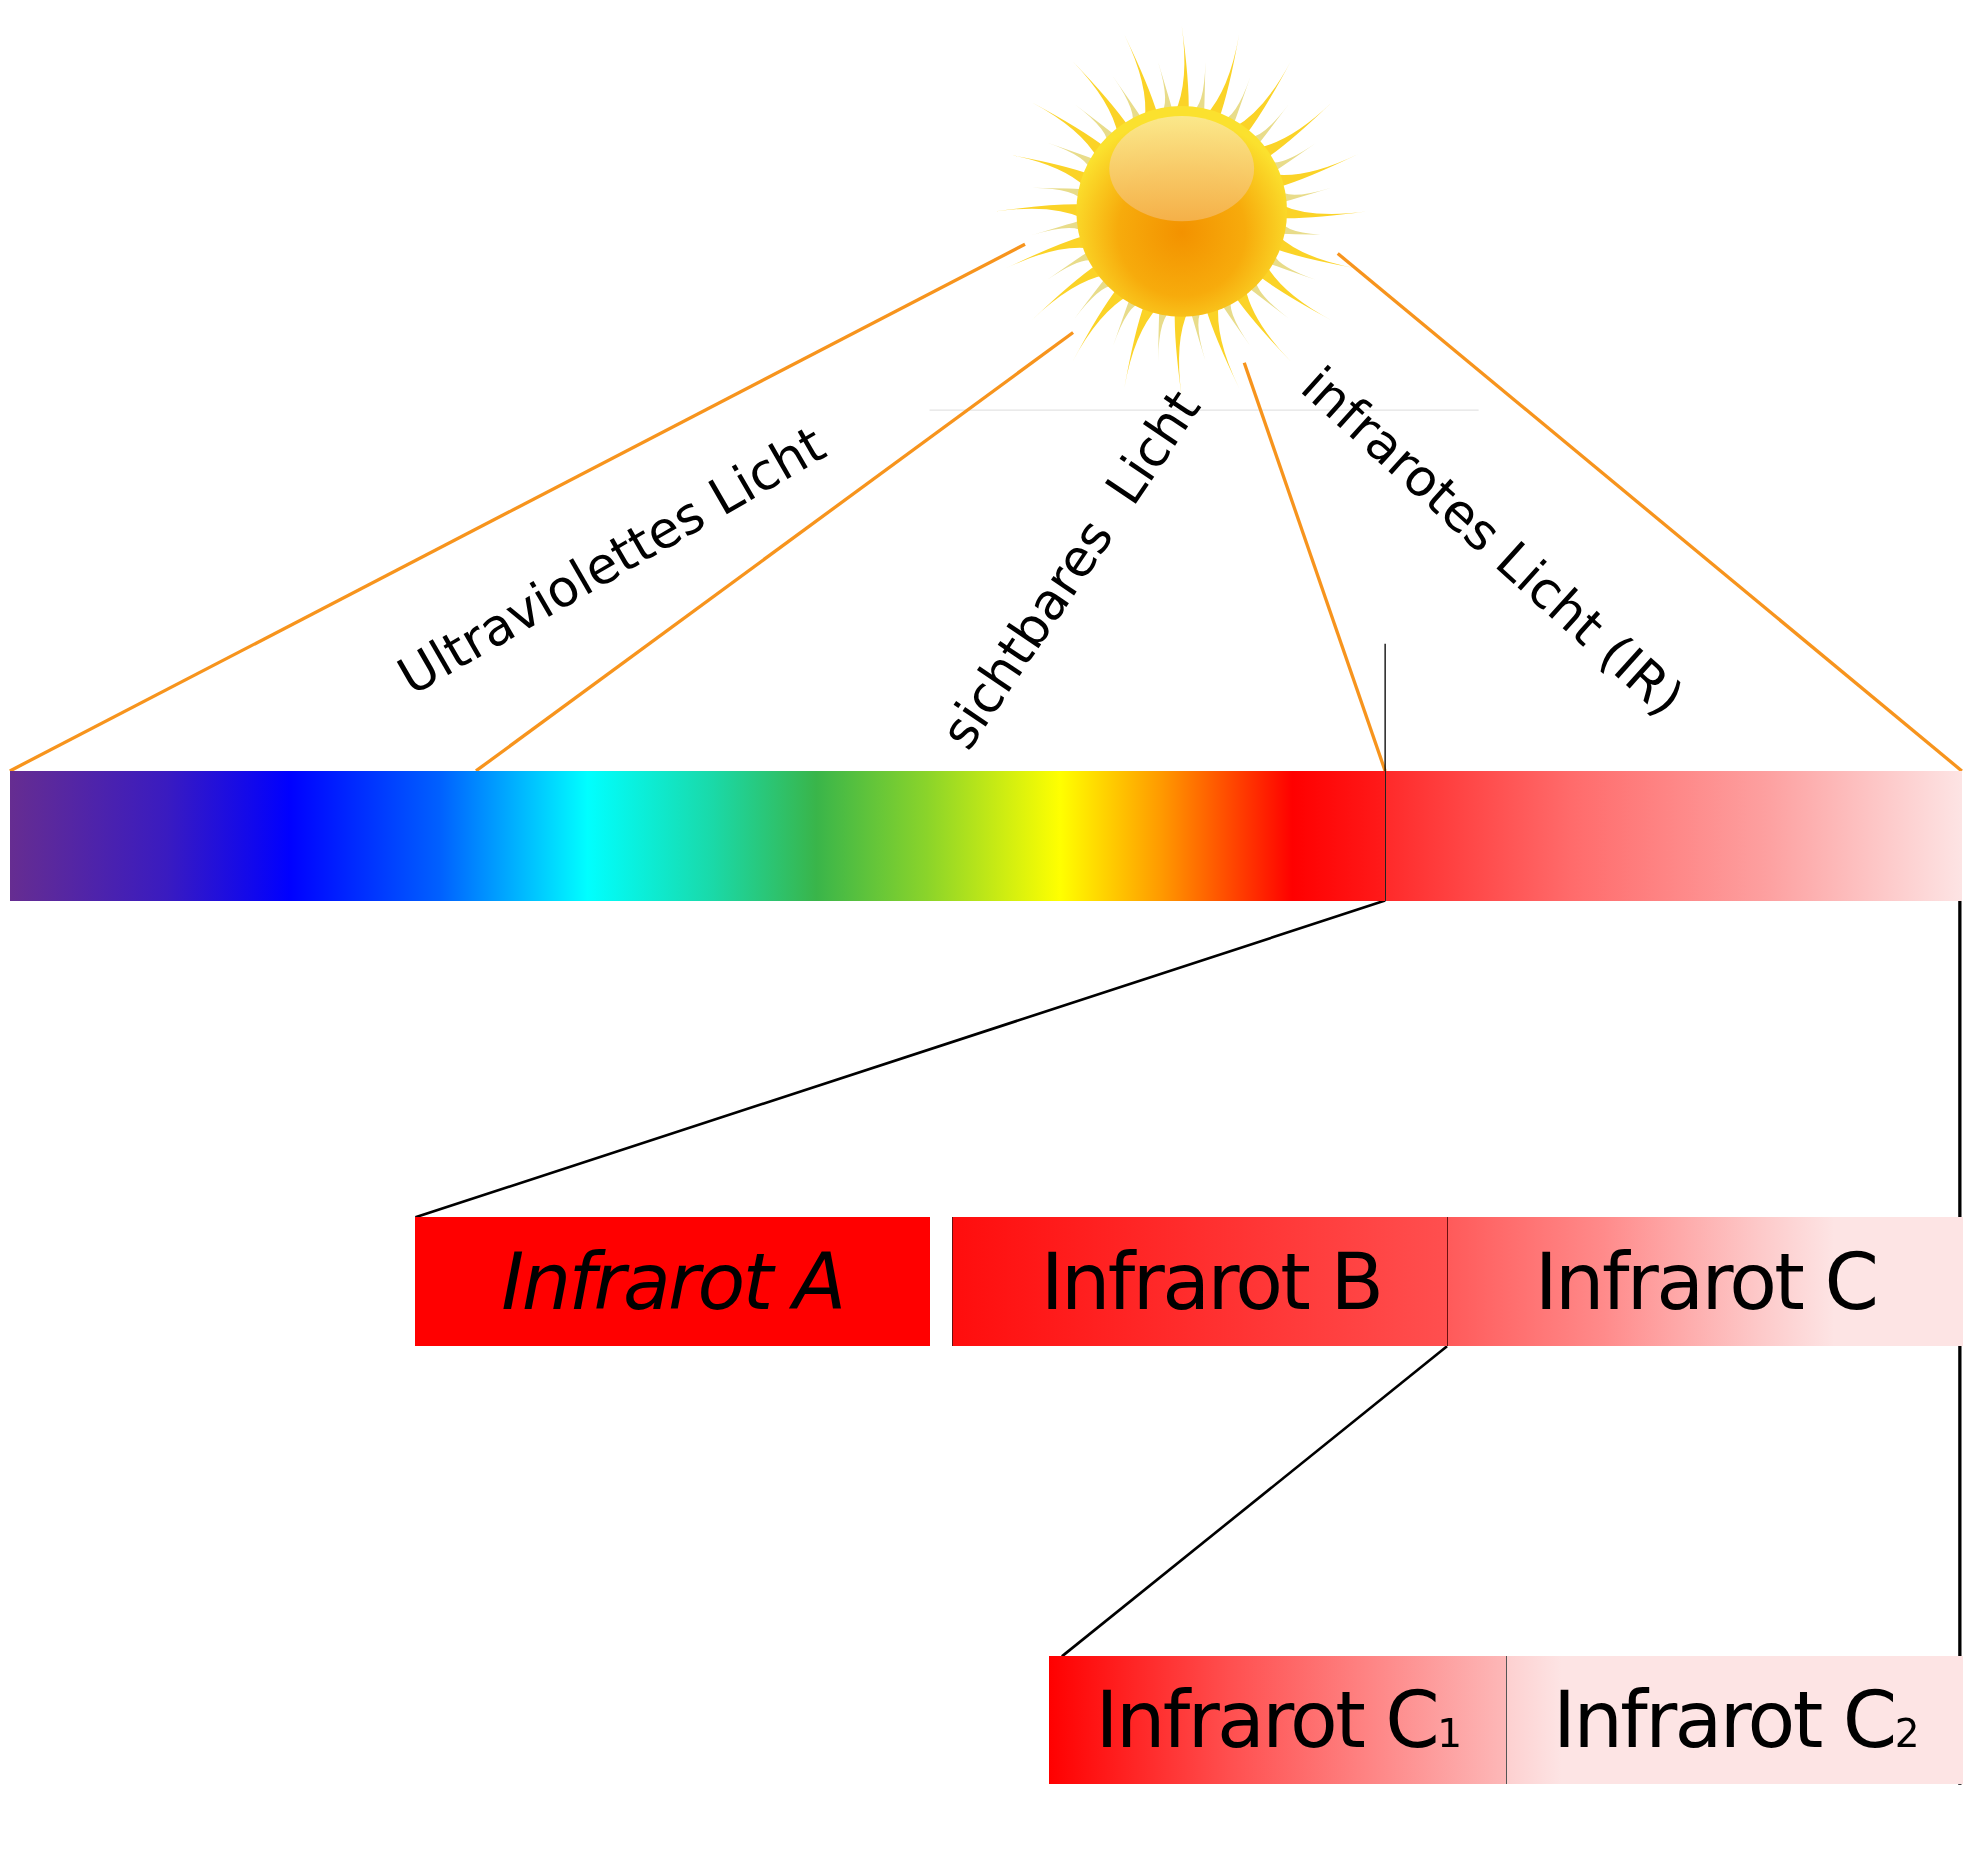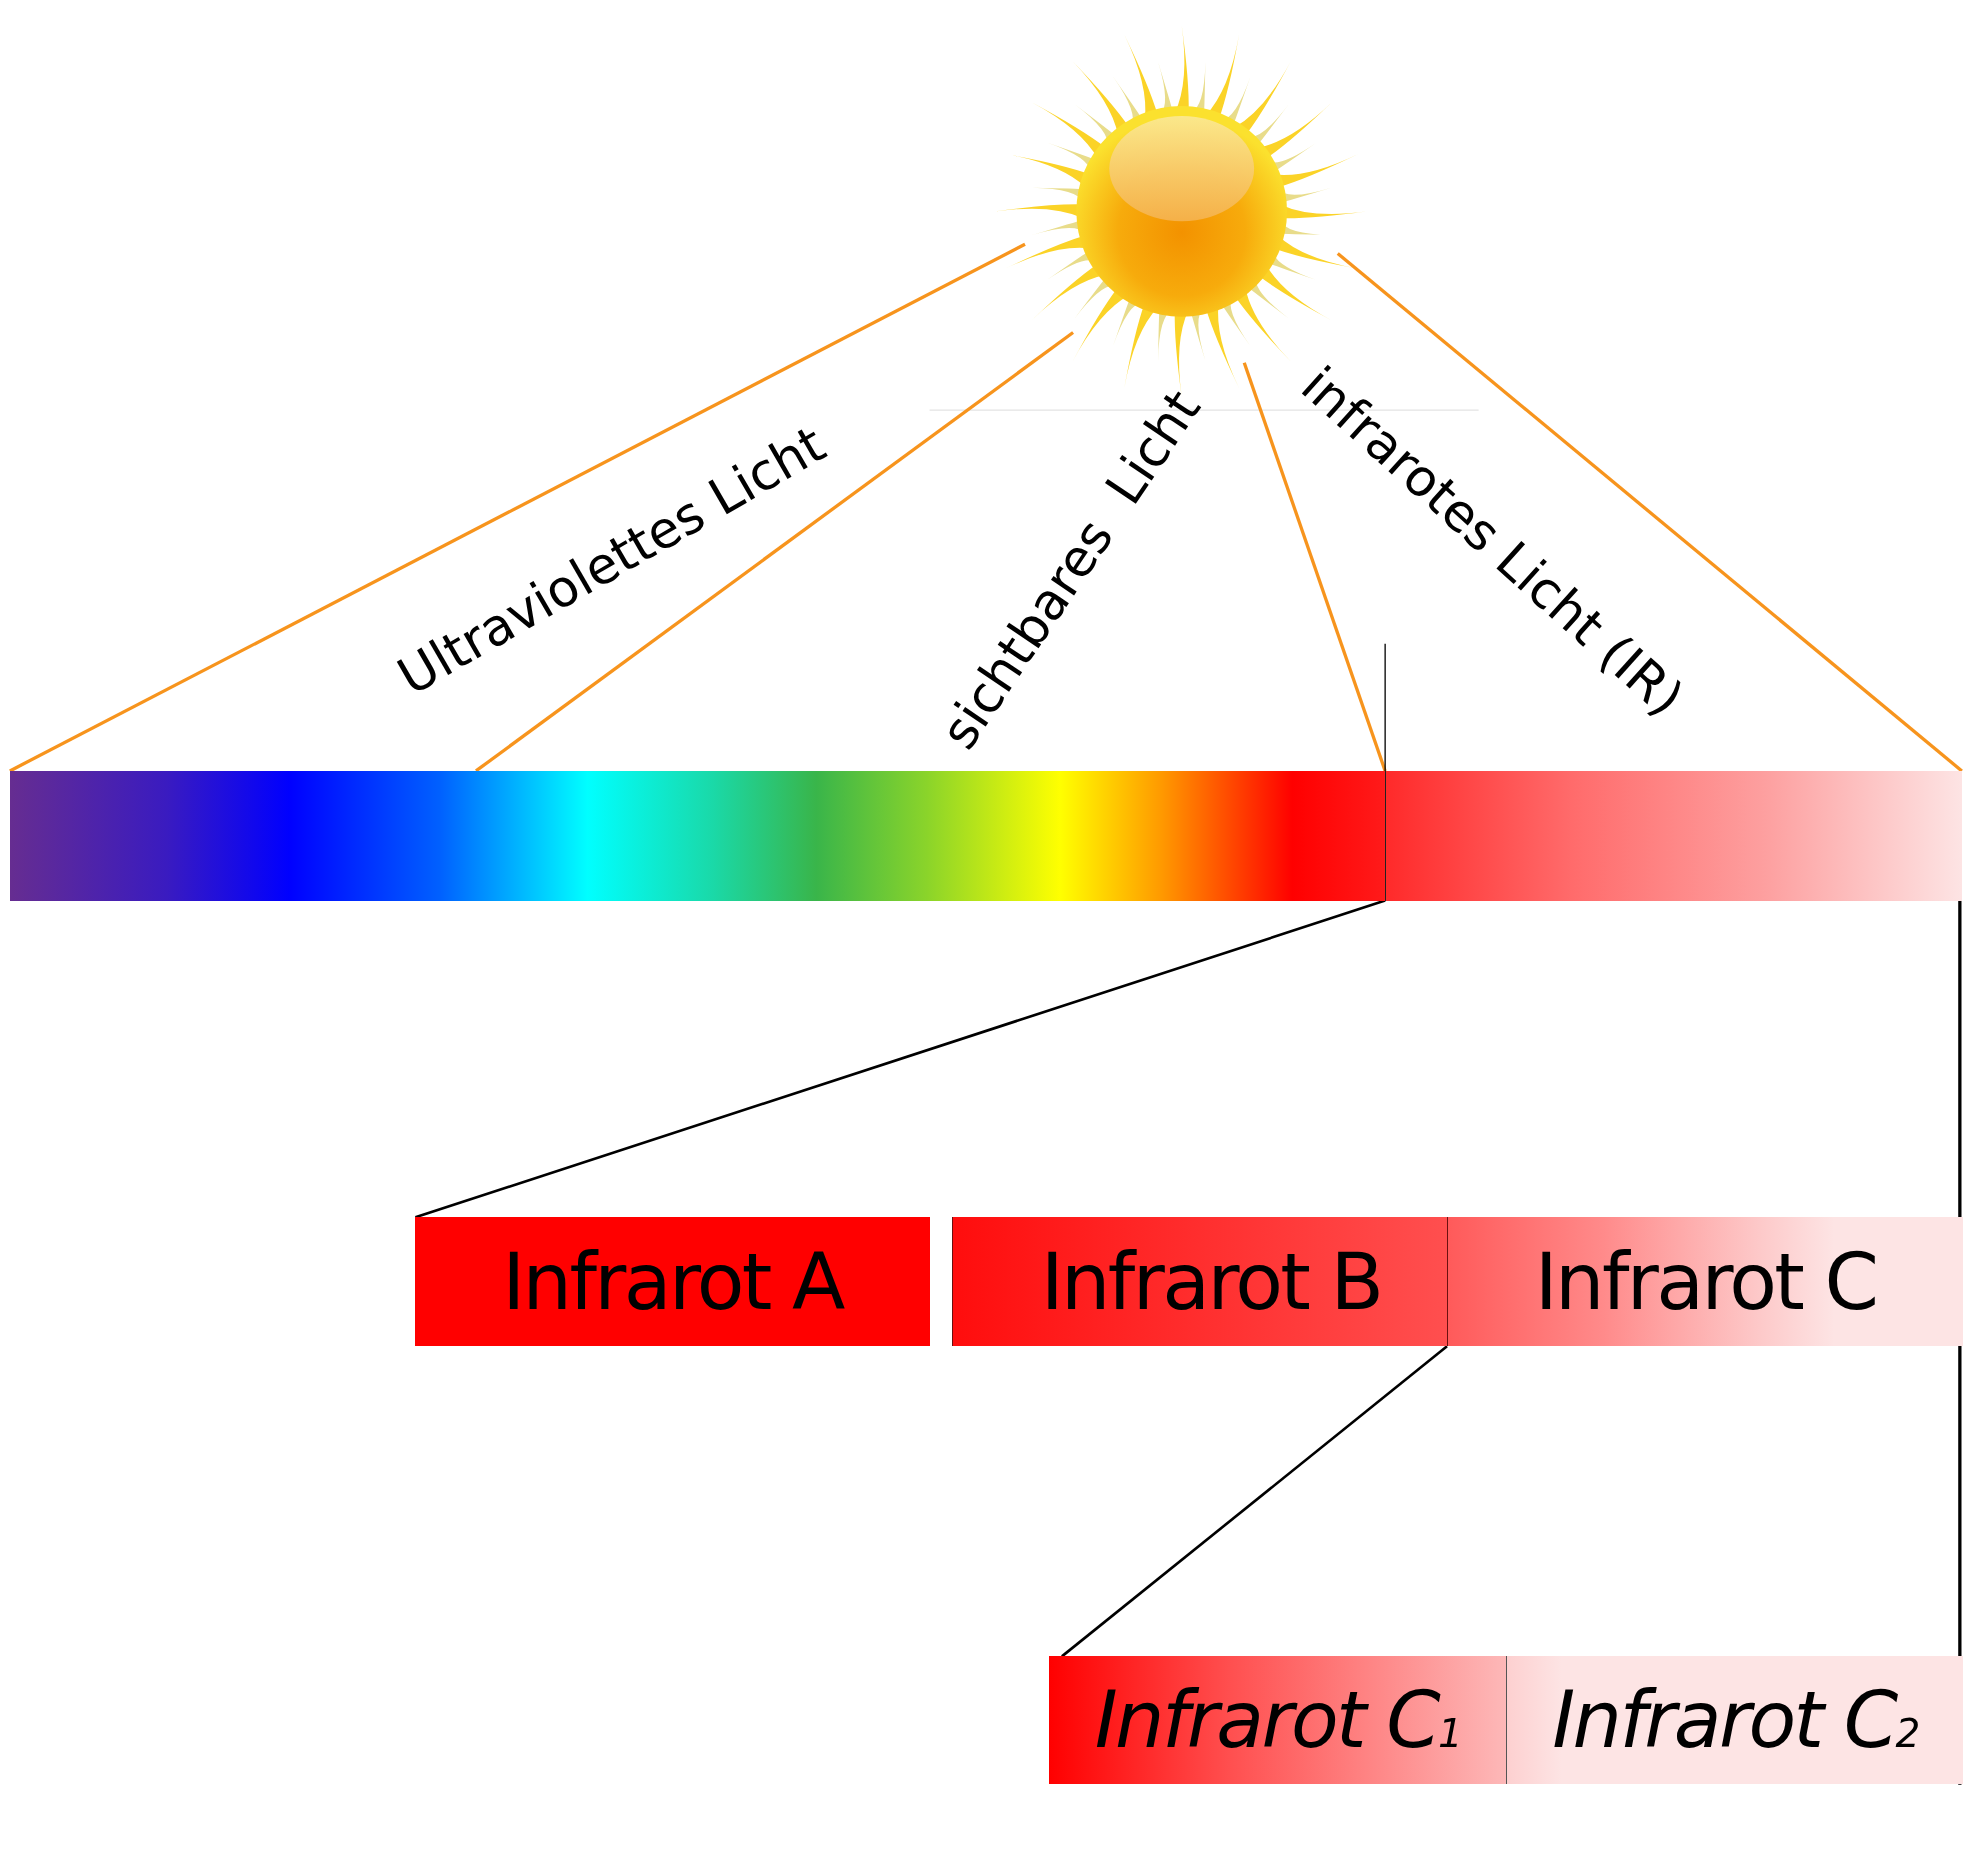--- a/index.html
+++ b/index.html
@@ -5,21 +5,21 @@
   html, body { margin:0; padding:0; background:#ffffff; }
   #stage { position:relative; width:1975px; height:1873px; overflow:hidden; background:#ffffff; font-family:"DejaVu Sans", sans-serif; }
   svg.lines { position:absolute; left:0; top:0; width:1975px; height:1873px; }
   .bar { position:absolute; box-sizing:border-box; }
   #spectrum { left:10px; top:771px; width:1952px; height:130px;
     background: linear-gradient(to right, #662d91 0%, #3a1bc0 8%, #0000ff 14.3%, #0060ff 22%, #00ffff 29.6%, #1ad9a8 36%, #39b54a 41.3%, #8bd42a 47%, #ffff00 53.8%, #ff9900 59%, #ff0000 65.7%, #ff1a1a 70.4%, #ff2a2a 70.5%, #ff6b6b 80%, #fda0a0 90%, #fde4e4 100%); }
   .divider { position:absolute; background:#222; }
   .seg { position:absolute; top:0; height:100%; display:flex; align-items:center; justify-content:center; color:#000; }
   .seg span { font-size:78px; line-height:1; letter-spacing:-2.6px; }
   #row2 { left:415px; top:1217px; width:1546px; height:129px; }
-  #row3 { left:1049px; top:1656px; width:913px; height:128px;font-style:italic; }
+  #row3 { left:1049px; top:1656px; width:913px; height:128px; }
   .rot { position:absolute; font-size:51px; color:#000; white-space:nowrap; transform-origin:center center; }
   sub { font-size:0.5em; vertical-align:baseline; }
 </style>
 </head>
 <body>
 
 <div id="stage">
 
   <svg class="lines" viewBox="0 0 3000 2845">
     <defs>
@@ -104,21 +104,21 @@
 
   <div id="spectrum" class="bar">
     <div class="divider" style="left:1375px; top:0; width:1.3px; height:130px;"></div>
   </div>
 
   <div class="rot" style="left:348px; top:531px; width:527px; text-align:center; transform:rotate(-30deg);">Ultraviolettes Licht</div>
   <div class="rot" style="left:853px; top:540px; width:435px; text-align:center; transform:rotate(-56deg); white-space:pre;">sichtbares  Licht</div>
   <div class="rot" style="left:1216px; top:512px; width:553px; text-align:center; transform:rotate(42deg);">infrarotes Licht (IR)</div>
 
   <div id="row2" class="bar">
-    <div class="seg" style="left:0; width:515px; background:#ff0000;">
+    <div class="seg" style="left:0; width:515px; background:#ff0000;font-style:italic;">
       <span>Infrarot A</span>
     </div>
     <div class="seg" style="left:537px; width:516px; background:linear-gradient(to right,#ff0d0d,#ff5252); border-left:1.3px solid #6b1010;">
       <span>Infrarot B</span>
     </div>
     <div class="seg" style="left:1032px; width:515px; background:linear-gradient(to right,#ff5a5a 0%,#ff8a8a 30%,#fdc8c8 60%,#fde4e4 75%,#fde4e4 100%); border-left:1.3px solid #6b1010;">
       <span>Infrarot C</span>
     </div>
   </div>
 

